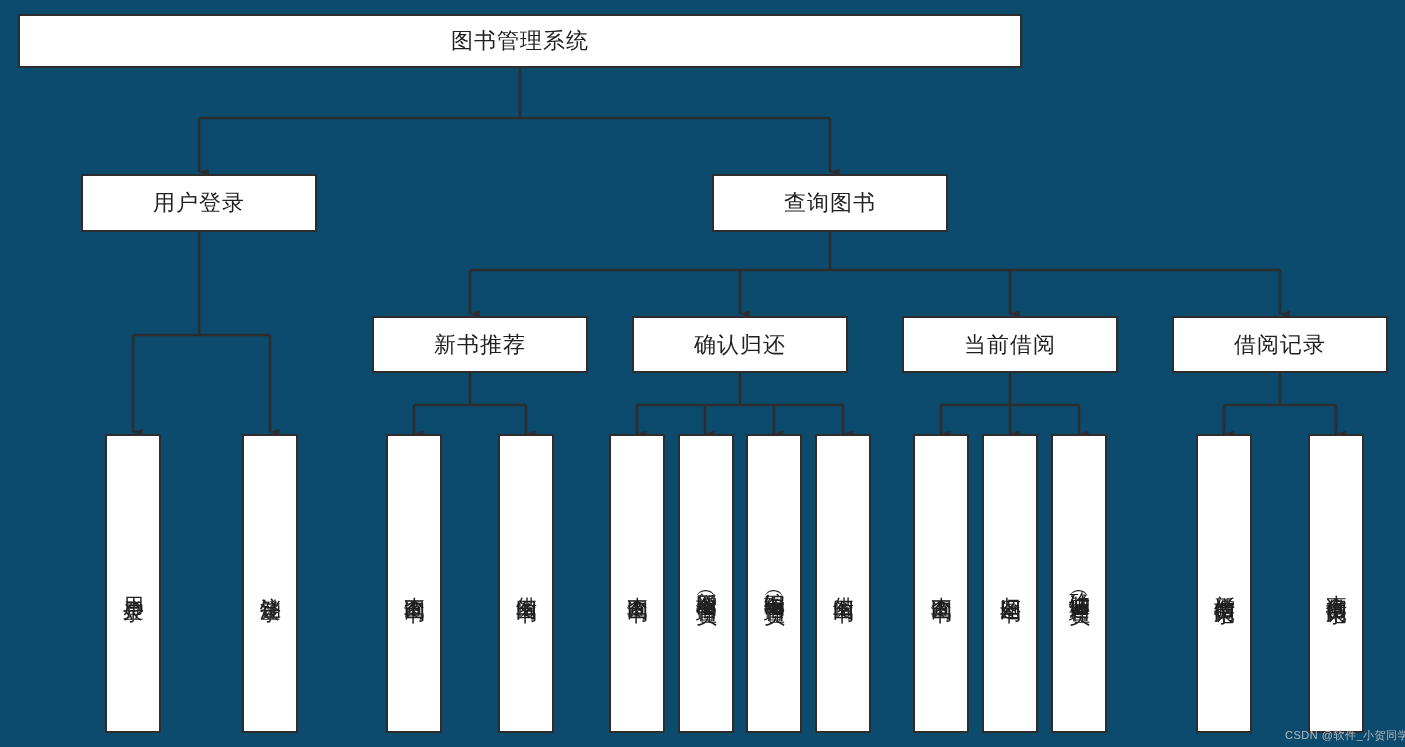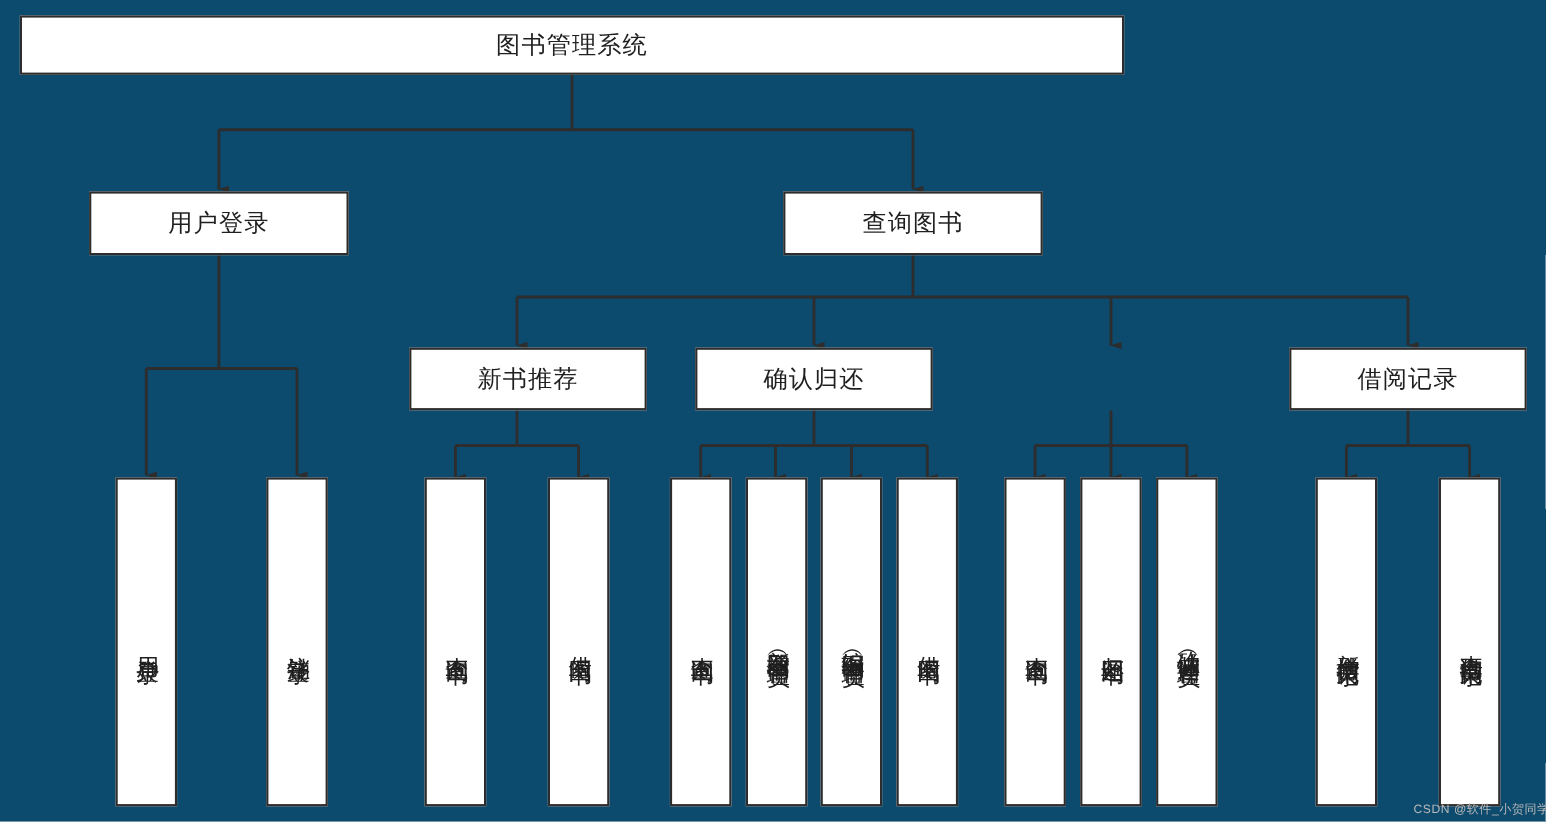--- a/index.html
+++ b/index.html
@@ -140,20 +140,23 @@
   </div>
 
   <div class="node horiz" style="left:372px; top:316px; width:216px; height:57px;">
     <span class="lbl">新书推荐</span>
   </div>
 
   <div class="node horiz" style="left:632px; top:316px; width:216px; height:57px;">
     <span class="lbl">确认归还</span>
   </div>
 
+  <div class="node horiz" style="left:902px; top:316px; width:216px; height:57px;">
+    <span class="lbl">当前借阅</span>
+  </div>
 
   <div class="node horiz" style="left:1172px; top:316px; width:216px; height:57px;">
     <span class="lbl">借阅记录</span>
   </div>
 
   <div class="node vert" style="left:105px; top:434px; width:56px; height:299px;">
     <span class="lbl">用户登录</span>
   </div>
   <div class="node vert" style="left:242px; top:434px; width:56px; height:299px;">
     <span class="lbl">注销登录</span>

